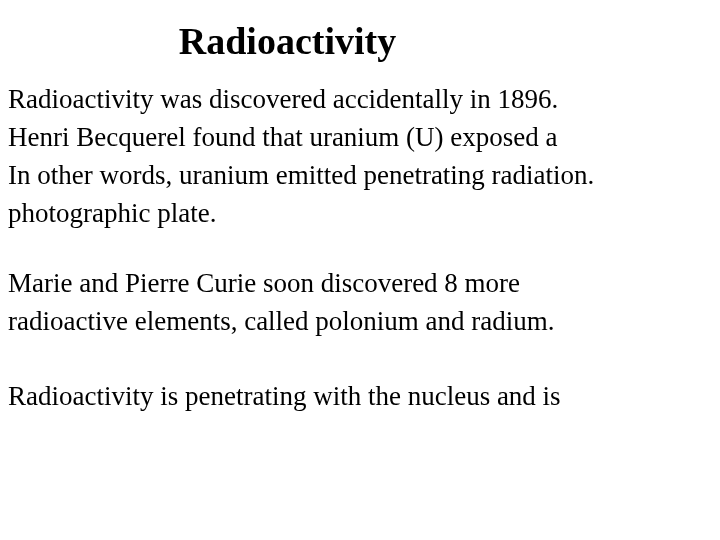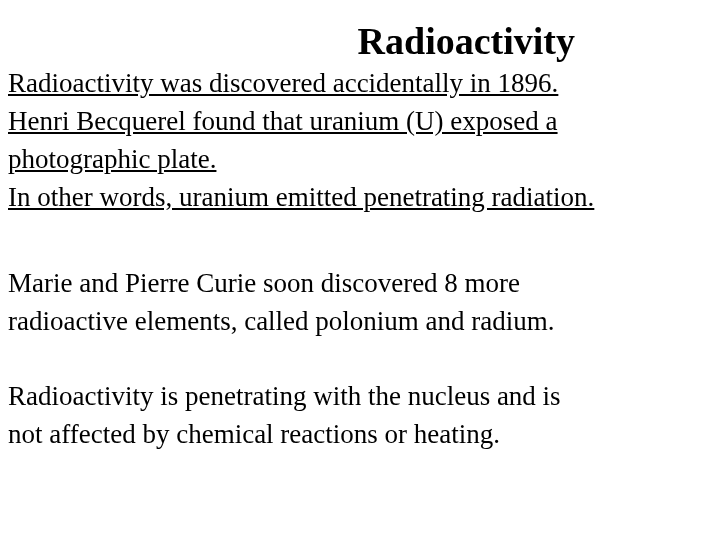--- a/index.html
+++ b/index.html
@@ -13,57 +13,56 @@
       overflow: hidden;
       position: relative;
       font-family: "Liberation Serif", serif;
       color: #000000;
     }
     .slide-title {
       position: absolute;
       top: 16px;
       left: 0;
       width: 575px;
-      text-align: right;
+      text-align: center;
       font-weight: bold;
       font-size: 38px;
       line-height: 50px;
       letter-spacing: 0px;
     }
     .body-block {
       position: absolute;
       left: 8px;
       width: 712px;
       font-size: 27px;
       line-height: 38px;
       white-space: nowrap;
     }
     .line {
       display: block;
       height: 38px;
     }
-    #p1 { top: 64px; text-decoration: underline; }
+    #p1 { top: 80px; }
     #p2 { top: 264px; }
     #p3 { top: 377px; }
   </style>
 </head>
 <body>
 
 <div>
   <div class="slide-title">Radioactivity</div>
 
   <div class="body-block" id="p1">
     <span class="line">Radioactivity was discovered accidentally in 1896.</span>
     <span class="line">Henri Becquerel found that uranium (U) exposed a</span>
+    <span class="line">In other words, uranium emitted penetrating radiation.</span>
     <span class="line">photographic plate.</span>
-    <span class="line">In other words, uranium emitted penetrating radiation.</span>
   </div>
 
   <div class="body-block" id="p2">
     <span class="line">Marie and Pierre Curie soon discovered 8 more</span>
     <span class="line">radioactive elements, called polonium and radium.</span>
   </div>
 
   <div class="body-block" id="p3">
     <span class="line">Radioactivity is penetrating with the nucleus and is</span>
-    <span class="line">not affected by chemical reactions or heating.</span>
   </div>
 </div>
 
 </body></html>

